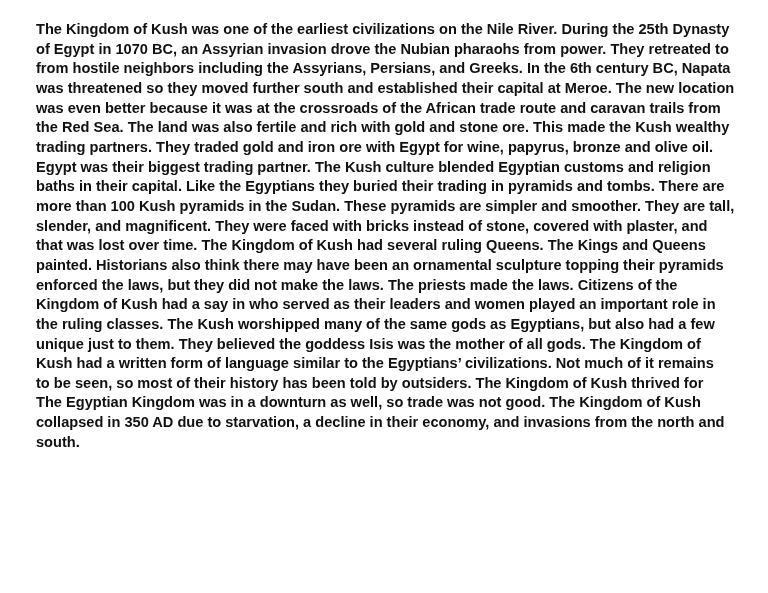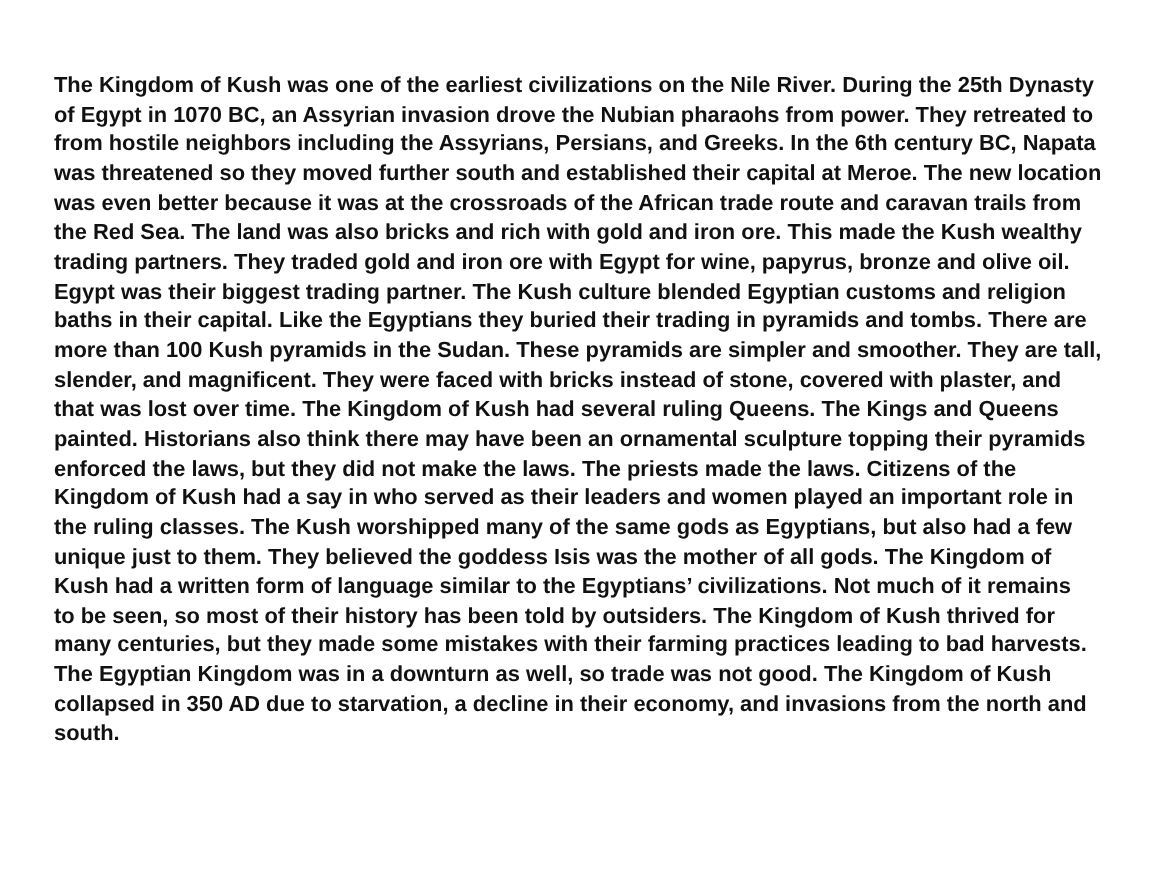--- a/index.html
+++ b/index.html
@@ -9,21 +9,21 @@
   }
   body {
     width: 768px;
     height: 593px;
     overflow: hidden;
     position: relative;
   }
   .doc {
     position: absolute;
     left: 36px;
-    top: 48px;
+    top: 20px;
     width: 700px;
   }
   .line {
     display: block;
     white-space: nowrap;
     font-family: "Liberation Sans", sans-serif;
     font-weight: bold;
     font-size: 14.6px;
     line-height: 19.65px;
     color: #111111;
@@ -31,31 +31,30 @@
 </style>
 </head>
 <body>
 
 <div class="doc">
   <span class="line">The Kingdom of Kush was one of the earliest civilizations on the Nile River. During the 25th Dynasty</span>
   <span class="line">of Egypt in 1070 BC, an Assyrian invasion drove the Nubian pharaohs from power. They retreated to</span>
   <span class="line">from hostile neighbors including the Assyrians, Persians, and Greeks. In the 6th century BC, Napata</span>
   <span class="line">was threatened so they moved further south and established their capital at Meroe. The new location</span>
   <span class="line">was even better because it was at the crossroads of the African trade route and caravan trails from</span>
-  <span class="line">the Red Sea. The land was also bricks and rich with gold and iron ore. This made the Kush wealthy</span>
+  <span class="line">the Red Sea. The land was also fertile and rich with gold and stone ore. This made the Kush wealthy</span>
   <span class="line">trading partners. They traded gold and iron ore with Egypt for wine, papyrus, bronze and olive oil.</span>
   <span class="line">Egypt was their biggest trading partner. The Kush culture blended Egyptian customs and religion</span>
   <span class="line">baths in their capital. Like the Egyptians they buried their trading in pyramids and tombs. There are</span>
   <span class="line">more than 100 Kush pyramids in the Sudan. These pyramids are simpler and smoother. They are tall,</span>
   <span class="line">slender, and magnificent. They were faced with bricks instead of stone, covered with plaster, and</span>
   <span class="line">that was lost over time. The Kingdom of Kush had several ruling Queens. The Kings and Queens</span>
   <span class="line">painted. Historians also think there may have been an ornamental sculpture topping their pyramids</span>
   <span class="line">enforced the laws, but they did not make the laws. The priests made the laws. Citizens of the</span>
   <span class="line">Kingdom of Kush had a say in who served as their leaders and women played an important role in</span>
   <span class="line">the ruling classes. The Kush worshipped many of the same gods as Egyptians, but also had a few</span>
   <span class="line">unique just to them. They believed the goddess Isis was the mother of all gods. The Kingdom of</span>
   <span class="line">Kush had a written form of language similar to the Egyptians’ civilizations. Not much of it remains</span>
   <span class="line">to be seen, so most of their history has been told by outsiders. The Kingdom of Kush thrived for</span>
-  <span class="line">many centuries, but they made some mistakes with their farming practices leading to bad harvests.</span>
   <span class="line">The Egyptian Kingdom was in a downturn as well, so trade was not good. The Kingdom of Kush</span>
   <span class="line">collapsed in 350 AD due to starvation, a decline in their economy, and invasions from the north and</span>
   <span class="line">south.</span>
 </div>
 
 </body></html>

